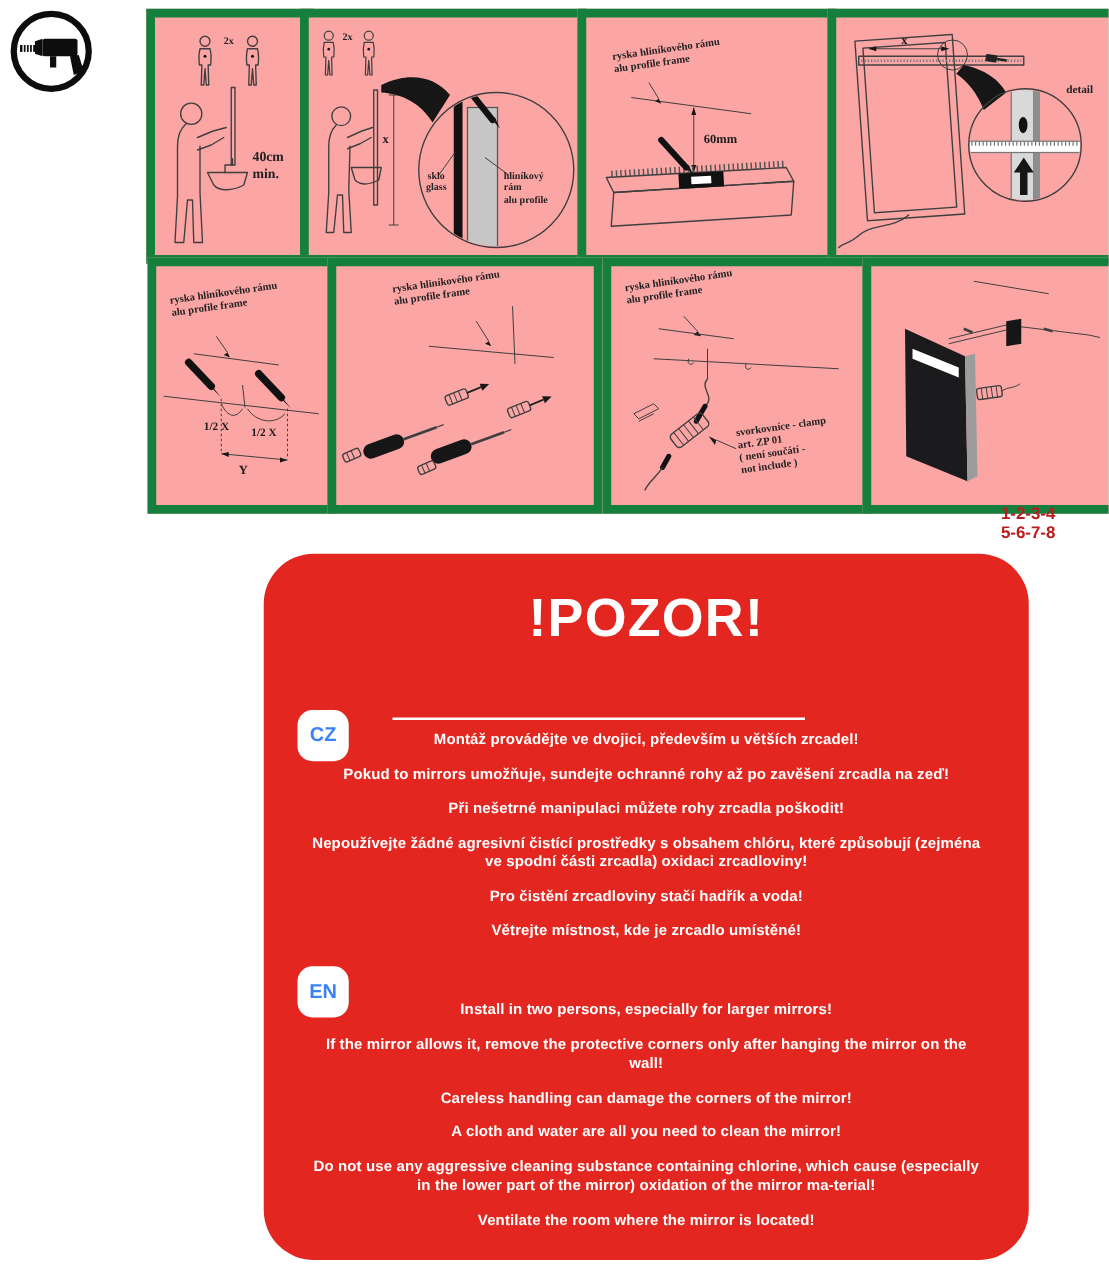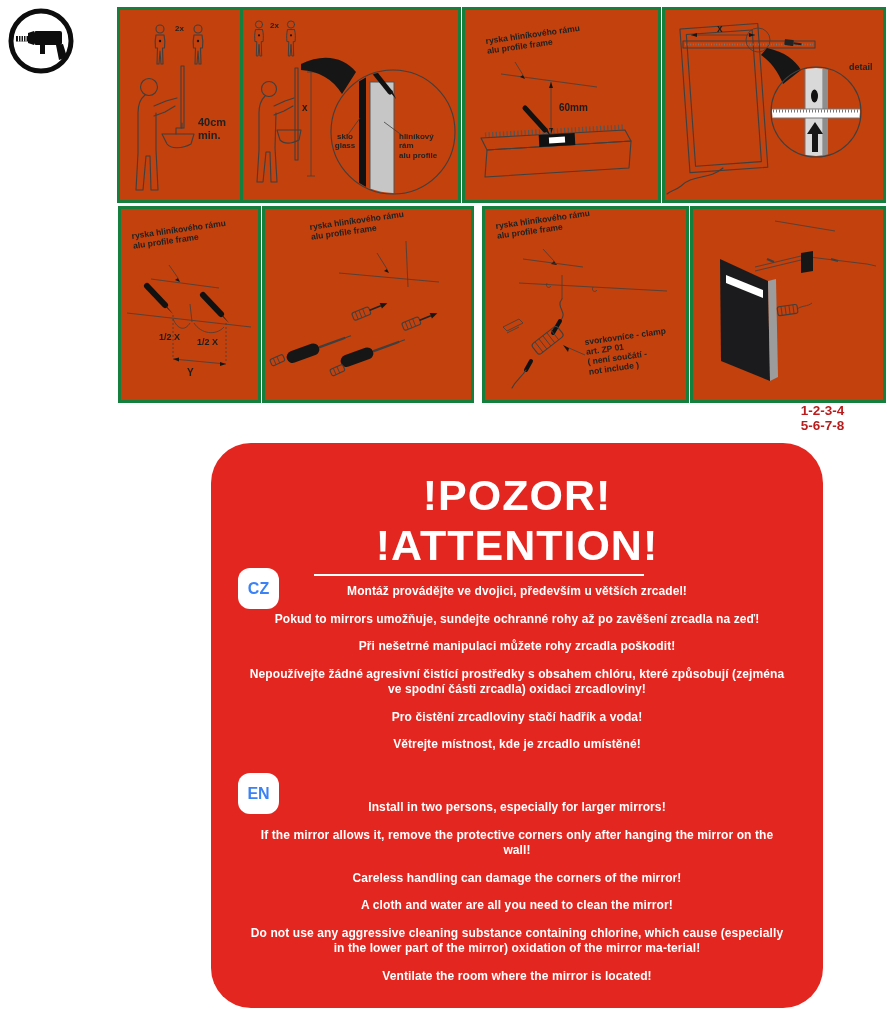--- a/index.html
+++ b/index.html
@@ -1,19 +1,19 @@
 <!DOCTYPE html>
 <html><head>
 <meta charset="utf-8">
 <style>
   html,body{margin:0;padding:0;background:#ffffff;}
   .page{position:relative;width:887px;height:1020px;background:#ffffff;font-family:"Liberation Sans",sans-serif;overflow:hidden;}
 
   
-  .panel{position:absolute;border:3px solid #15803d;background:#c2410c;}
+  .panel{position:absolute;border:7px solid #15803d;background:#fca5a5;font-family:Liberation Serif, serif;}
   .art{position:absolute;left:0;top:0;}
   .ln{stroke:#3f3f3f;stroke-width:1.1;fill:none;stroke-linecap:round;stroke-linejoin:round;}
   .thin{stroke:#3f3f3f;stroke-width:.8;fill:none;}
   .fillk{fill:#161616;stroke:none;}
   .plabel{position:absolute;font-weight:bold;color:#222;line-height:1.18;font-size:8.5px;white-space:nowrap;}
   .rot{transform:rotate(-8deg);transform-origin:left top;}
   .dimlabel{position:absolute;font-weight:bold;color:#1c1c1c;font-size:10px;}
 
   
   .steps{position:absolute;left:770px;top:403px;width:105px;text-align:center;font-weight:bold;font-size:13.5px;line-height:15px;color:#b91c1c;}
@@ -355,21 +355,20 @@
   </div>
 
   <div class="steps">
     <div>1-2-3-4</div>
     <div>5-6-7-8</div>
   </div>
 
   <div class="warnbox">
     <div class="w-title">
       <div>!POZOR!</div>
-      <div>!ATTENTION!</div>
     </div>
     <div class="w-rule"></div>
 
     <div class="lang-badge" style="top:125px">CZ</div>
     <div class="w-block" style="top:141px">
       <p>Montáž provádějte ve dvojici, především u větších zrcadel!</p>
       <p>Pokud to mirrors umožňuje, sundejte ochranné rohy až po zavěšení zrcadla na zeď!</p>
       <p>Při nešetrné manipulaci můžete rohy zrcadla poškodit!</p>
       <p>Nepoužívejte žádné agresivní čistící prostředky s obsahem chlóru, které způsobují (zejména ve spodní části zrcadla) oxidaci zrcadloviny!</p>
       <p>Pro čistění zrcadloviny stačí hadřík a voda!</p>

